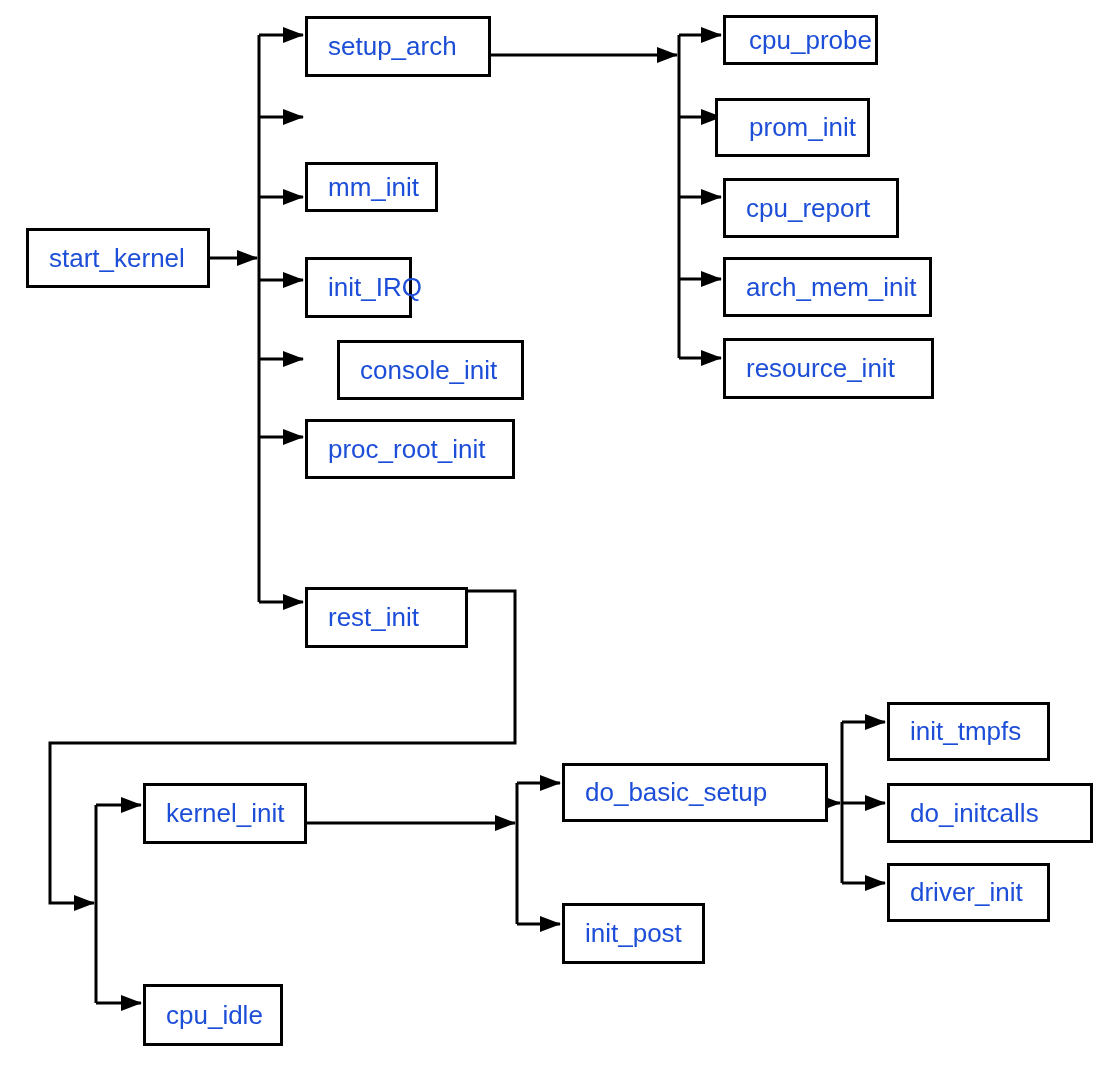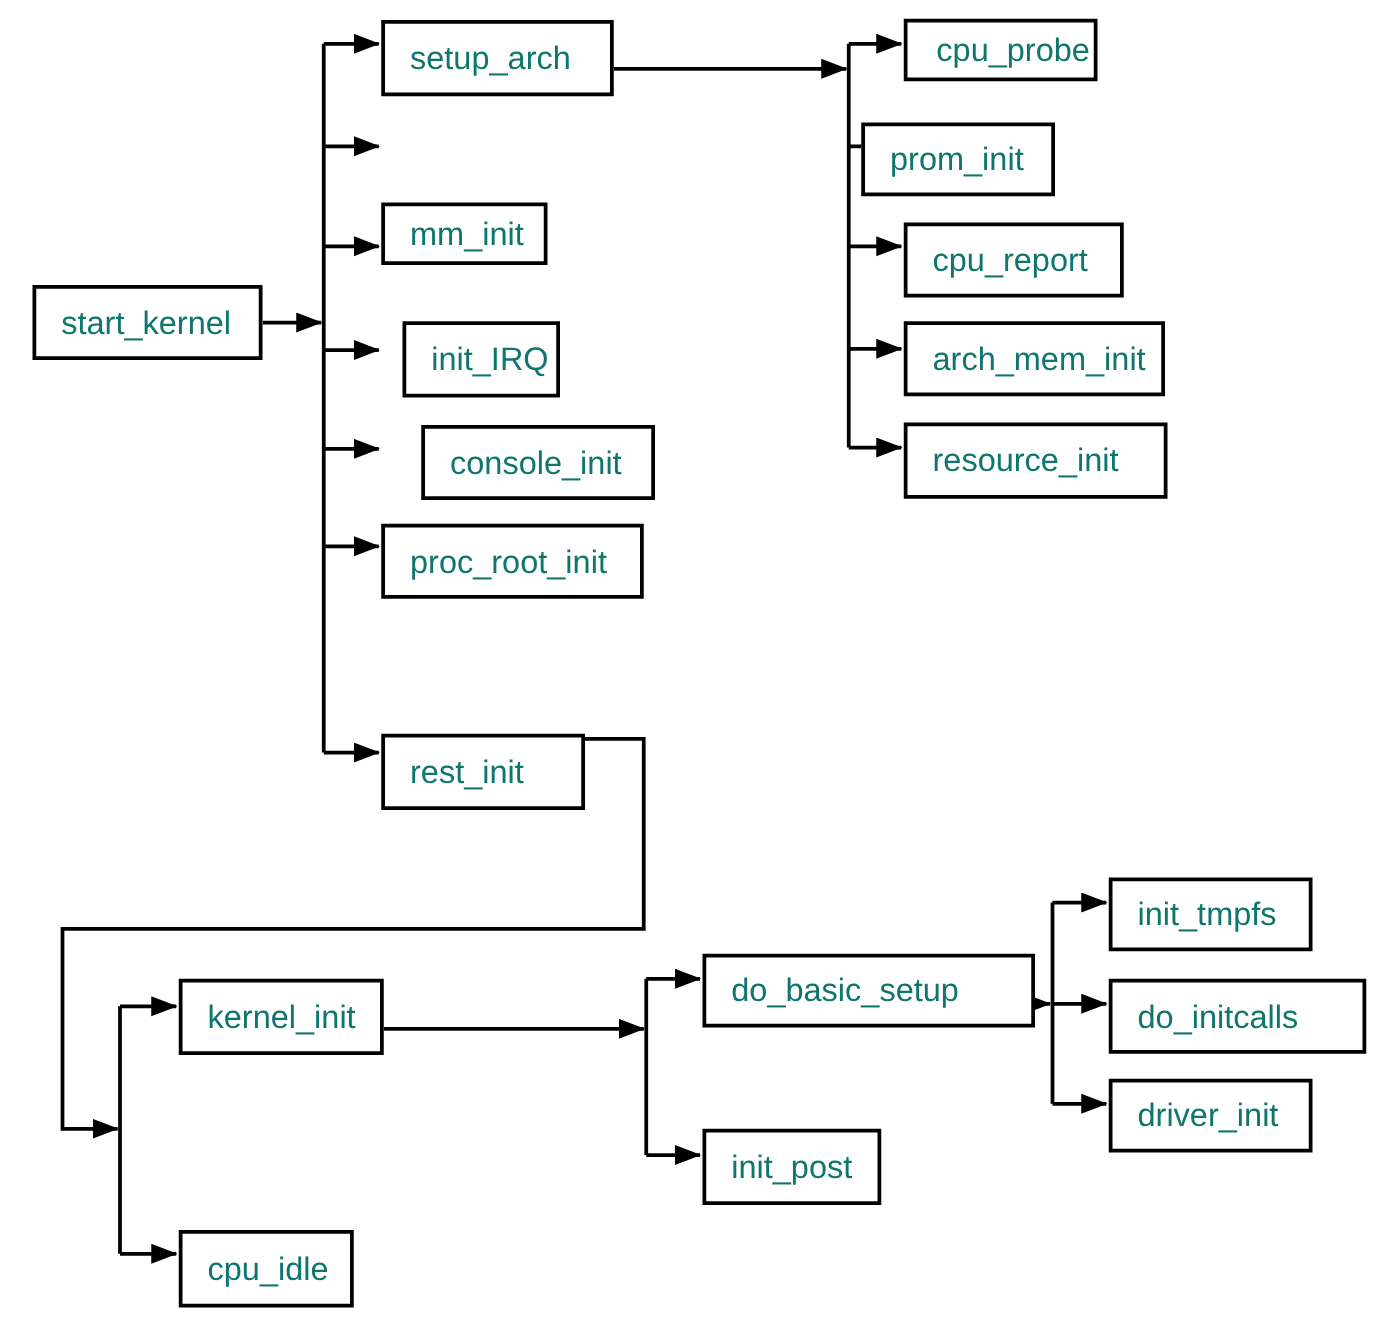--- a/index.html
+++ b/index.html
@@ -29,21 +29,21 @@
   }
   .node {
     position: absolute;
     box-sizing: border-box;
     background: #ffffff;
     border: 3px solid #000000;
     display: flex;
     align-items: center;
     padding-left: 20px;
     font-size: 26px;
-    color: #0f766e;
+    color: #1d4ed8;
     letter-spacing: 0px;
     white-space: nowrap;
   }
 </style>
 </head>
 <body>
 
 <div class="canvas">
 
   <svg class="connectors" viewBox="0 0 1114 1070" xmlns="http://www.w3.org/2000/svg">
@@ -91,37 +91,37 @@
   <div class="node" style="left:26px;  top:228px; width:184px; height:60px;">
       <span>start_kernel</span>
     </div>
 
   <div class="node" style="left:305px; top:16px;  width:186px; height:61px;">
       <span>setup_arch</span>
     </div>
   <div class="node" style="left:305px; top:162px; width:133px; height:50px;">
       <span>mm_init</span>
     </div>
-  <div class="node" style="left:322px; top:257px; width:126px; height:61px;">
+  <div class="node" style="left:305px; top:257px; width:107px; height:61px;">
       <span>init_IRQ</span>
     </div>
   <div class="node" style="left:305px; top:340px; width:187px; height:60px;margin-left:32px;">
       <span>console_init</span>
     </div>
   <div class="node" style="left:305px; top:419px; width:210px; height:60px;">
       <span>proc_root_init</span>
     </div>
   <div class="node" style="left:305px; top:561px; width:163px; height:61px;margin-top:26px;">
       <span>rest_init</span>
     </div>
 
   <div class="node" style="left:723px; top:15px;  width:155px; height:50px;justify-content:center;">
       <span>cpu_probe</span>
     </div>
-  <div class="node" style="left:689px; top:98px;  width:155px; height:59px;">
+  <div class="node" style="left:715px; top:98px;  width:155px; height:59px;justify-content:center;">
       <span>prom_init</span>
     </div>
   <div class="node" style="left:723px; top:178px; width:176px; height:60px;">
       <span>cpu_report</span>
     </div>
   <div class="node" style="left:723px; top:257px; width:209px; height:60px;">
       <span>arch_mem_init</span>
     </div>
   <div class="node" style="left:723px; top:338px; width:211px; height:61px;">
       <span>resource_init</span>

